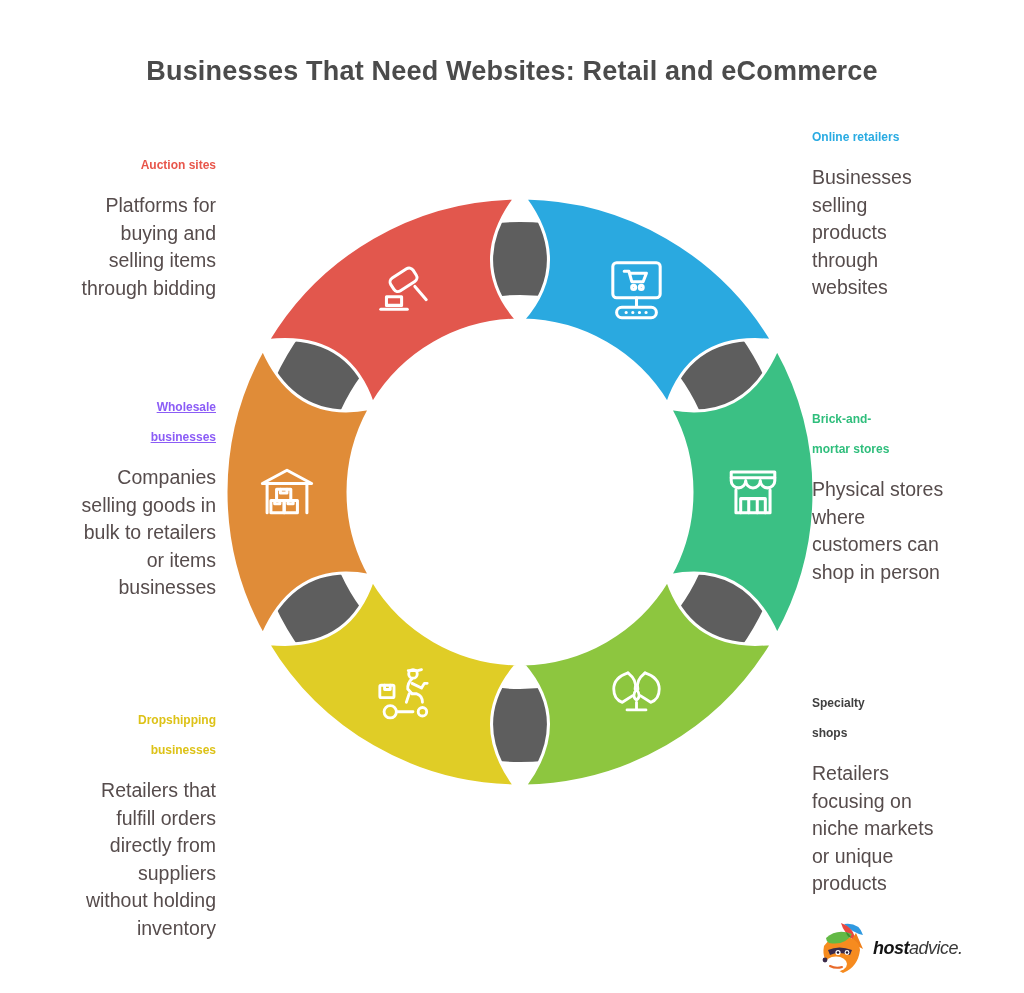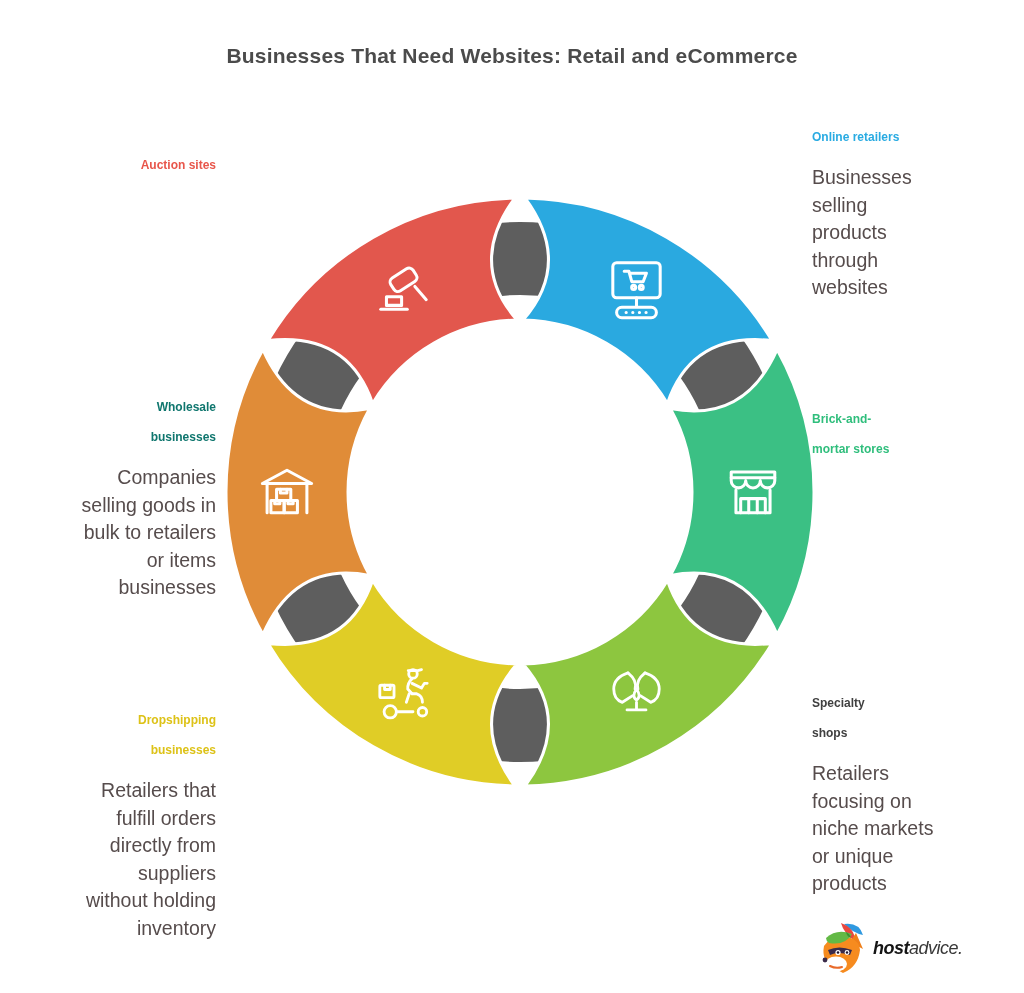--- a/index.html
+++ b/index.html
@@ -6,22 +6,22 @@
   .stage{
     position:relative;
     width:1024px;height:993px;
     background:#ffffff;
     font-family:"Liberation Sans", sans-serif;
     overflow:hidden;
   }
   .page-title{
     position:absolute;top:44px;left:0;right:0;
     text-align:center;
-    font-size:21px;font-weight:700;color:#4b4b4b;
-    letter-spacing:0.2px;margin:0;
+    font-size:27px;font-weight:700;color:#4b4b4b;
+    letter-spacing:0.2px;margin:12px;
   }
   .diagram-svg{position:absolute;top:0;left:0;}
   .block{position:absolute;}
   .block .block-heading{
     margin:0;font-size:12px;font-weight:700;line-height:30px;
     white-space:pre-line;
   }
   .block .block-body{
     margin:12px 0 0 0;font-size:19.5px;font-weight:400;line-height:27.5px;
     color:#564c4c;white-space:pre-line;
@@ -131,44 +131,52 @@
         <use href="#necklace-icon" x="600.5" y="657.78" width="72" height="72"></use>
         <path d="M 517,663.97 Q 467.14,720.98 514.87,785.96 A 294 294 0 0 1 267.99,643.42 Q 348.13,652.27 372.57,580.59 A 172 172 0 0 0 517,663.97 Z" fill="#e0cd26" stroke="#ffffff" stroke-width="3" stroke-linejoin="round"></path>
         <use href="#scooter-icon" x="367.5" y="657.78" width="72" height="72"></use>
         <path d="M 369.57,575.39 Q 295.27,560.71 262.86,634.53 A 294 294 0 0 1 262.86,349.47 Q 295.27,423.29 369.57,408.61 A 172 172 0 0 0 369.57,575.39 Z" fill="#e08c38" stroke="#ffffff" stroke-width="3" stroke-linejoin="round"></path>
         <use href="#warehouse-icon" x="251" y="456" width="72" height="72"></use>
       </g>
   </svg>
 
   <div class="block block-left pos-auction">
     <h2 class="block-heading" style="color: rgb(232, 86, 75);">Auction sites</h2>
+    <p class="block-body">Platforms for
+buying and
+selling items
+through bidding</p>
   </div>
 
   <div class="block block-right pos-online">
     <h2 class="block-heading" style="color: rgb(41, 171, 226);">Online retailers</h2>
     <p class="block-body">Businesses
 selling
 products
 through
 websites</p>
   </div>
 
   <div class="block block-left pos-wholesale">
-    <h2 class="block-heading" style="color: #0f766e;">Wholesale
+    <h2 class="block-heading" style="color: #8b5cf6; text-decoration: underline;">Wholesale
 businesses</h2>
     <p class="block-body">Companies
 selling goods in
 bulk to retailers
 or items
 businesses</p>
   </div>
 
   <div class="block block-right pos-brick">
     <h2 class="block-heading" style="color: rgb(47, 190, 124);">Brick-and-
 mortar stores</h2>
+    <p class="block-body">Physical stores
+where
+customers can
+shop in person</p>
   </div>
 
   <div class="block block-left pos-dropship">
     <h2 class="block-heading" style="color: rgb(221, 194, 23);">Dropshipping
 businesses</h2>
     <p class="block-body">Retailers that
 fulfill orders
 directly from
 suppliers
 without holding

